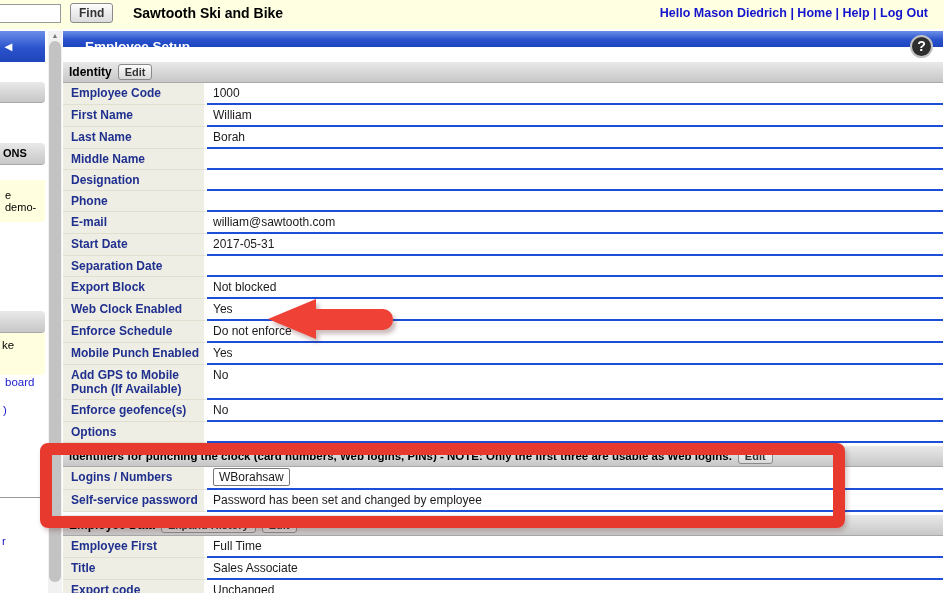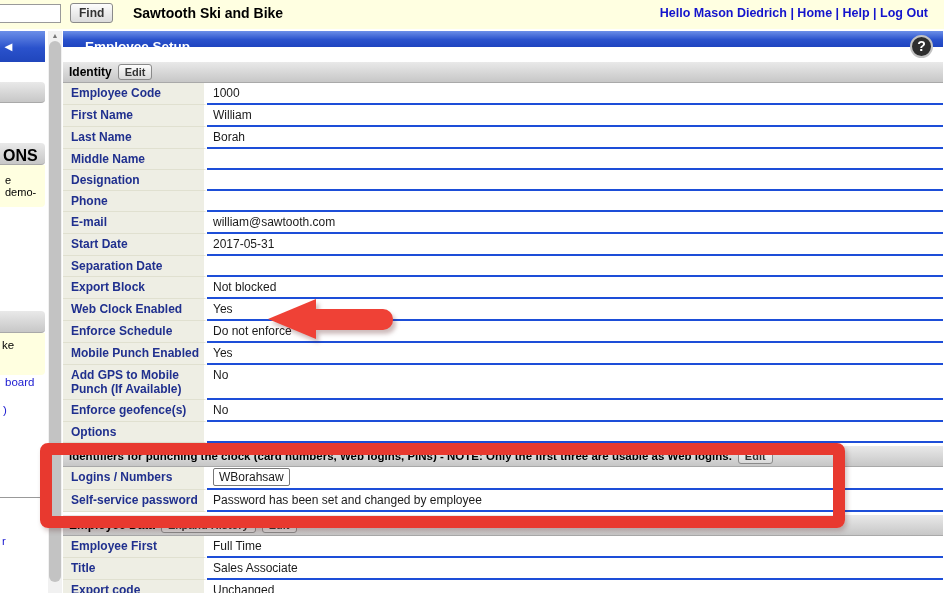--- a/index.html
+++ b/index.html
@@ -24,26 +24,26 @@
 
   
   .sb-blue { position:absolute; left:0; top:31px; width:45px; height:31px;
             background:linear-gradient(#6c8fe8,#2a52cc 55%,#2046bc); }
   .collapse { position:absolute; left:2px; top:40px; color:#fff; font-size:13px;
             line-height:13px; cursor:pointer; }
   .sb-gray { position:absolute; left:0; width:45px; height:21px;
             background:linear-gradient(#e9e9e9,#c7c7c7);
             border-bottom:1px solid #a9a9a9; border-radius:0 4px 4px 0; }
   .sb-gray.g1 { top:82px; }
-  .sb-gray.g2 { top:143px; height:22px; font-weight:bold; font-size:16px;
+  .sb-gray.g2 { top:143px; height:22px; font-weight:bold; font-size:11px;
             color:#000; padding:4px 0 0 3px; }
   .sb-gray.g3 { top:311px; height:22px; }
   .sb-yellow { position:absolute; left:0; width:45px; background:#ffffe0;
             font-size:11px; color:#000; border-radius:0 0 4px 0; }
-  .sb-yellow.y1 { top:165px; height:42px; padding:9px 0 0 5px; }
+  .sb-yellow.y1 { top:180px; height:42px; padding:9px 0 0 5px; }
   .sb-yellow.y2 { top:333px; height:42px; font-size:11.5px; padding:6px 0 0 2px; }
   .sb-link { position:absolute; color:#1a1ad0; font-size:11.5px; cursor:pointer; }
   .sb-div { position:absolute; left:0; top:497px; width:45px; height:1px; background:#999; }
 
   
   .vscroll { position:absolute; left:48px; top:31px; width:14px; height:562px;
              background:#f1f1f1; }
   .vscroll .arrow { position:absolute; left:0; top:0; width:14px; height:10px;
              color:#777; font-size:7px; text-align:center; line-height:10px; cursor:pointer; }
   .vscroll .thumb { position:absolute; left:1px; top:10px; width:12px; height:541px;

